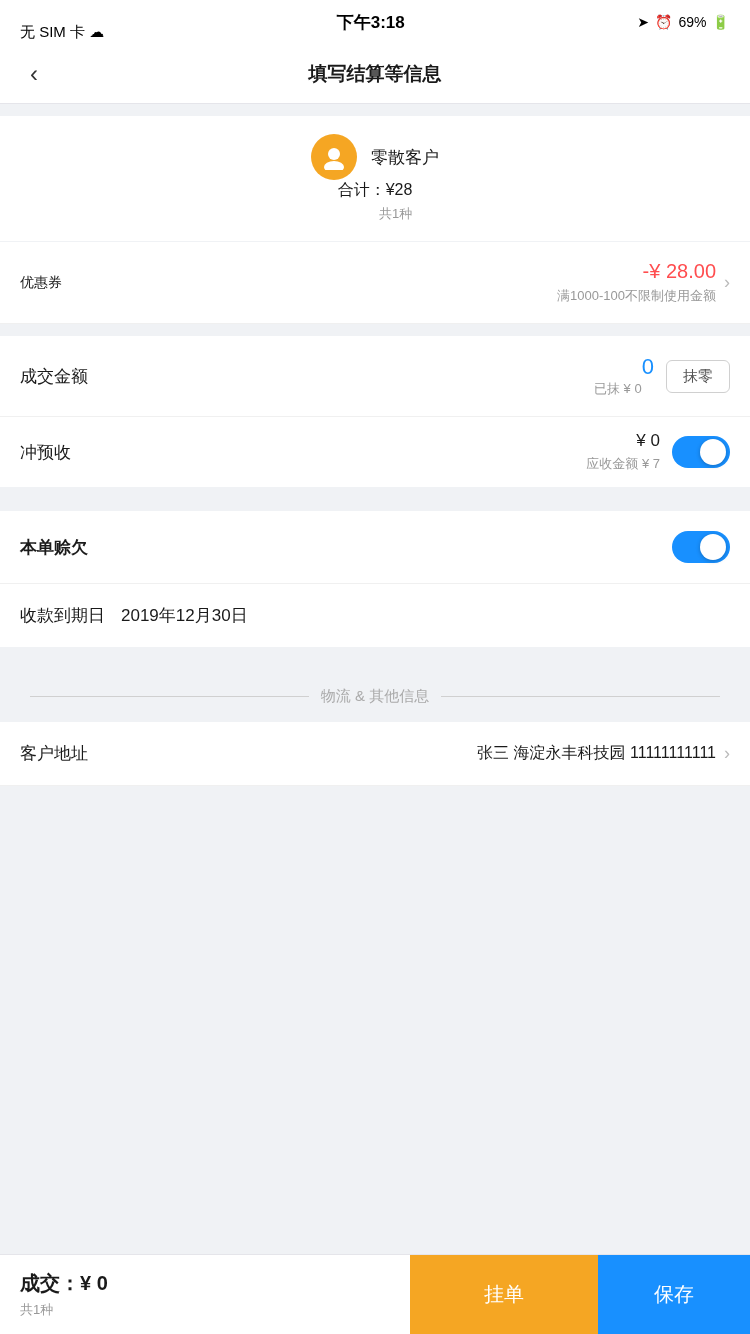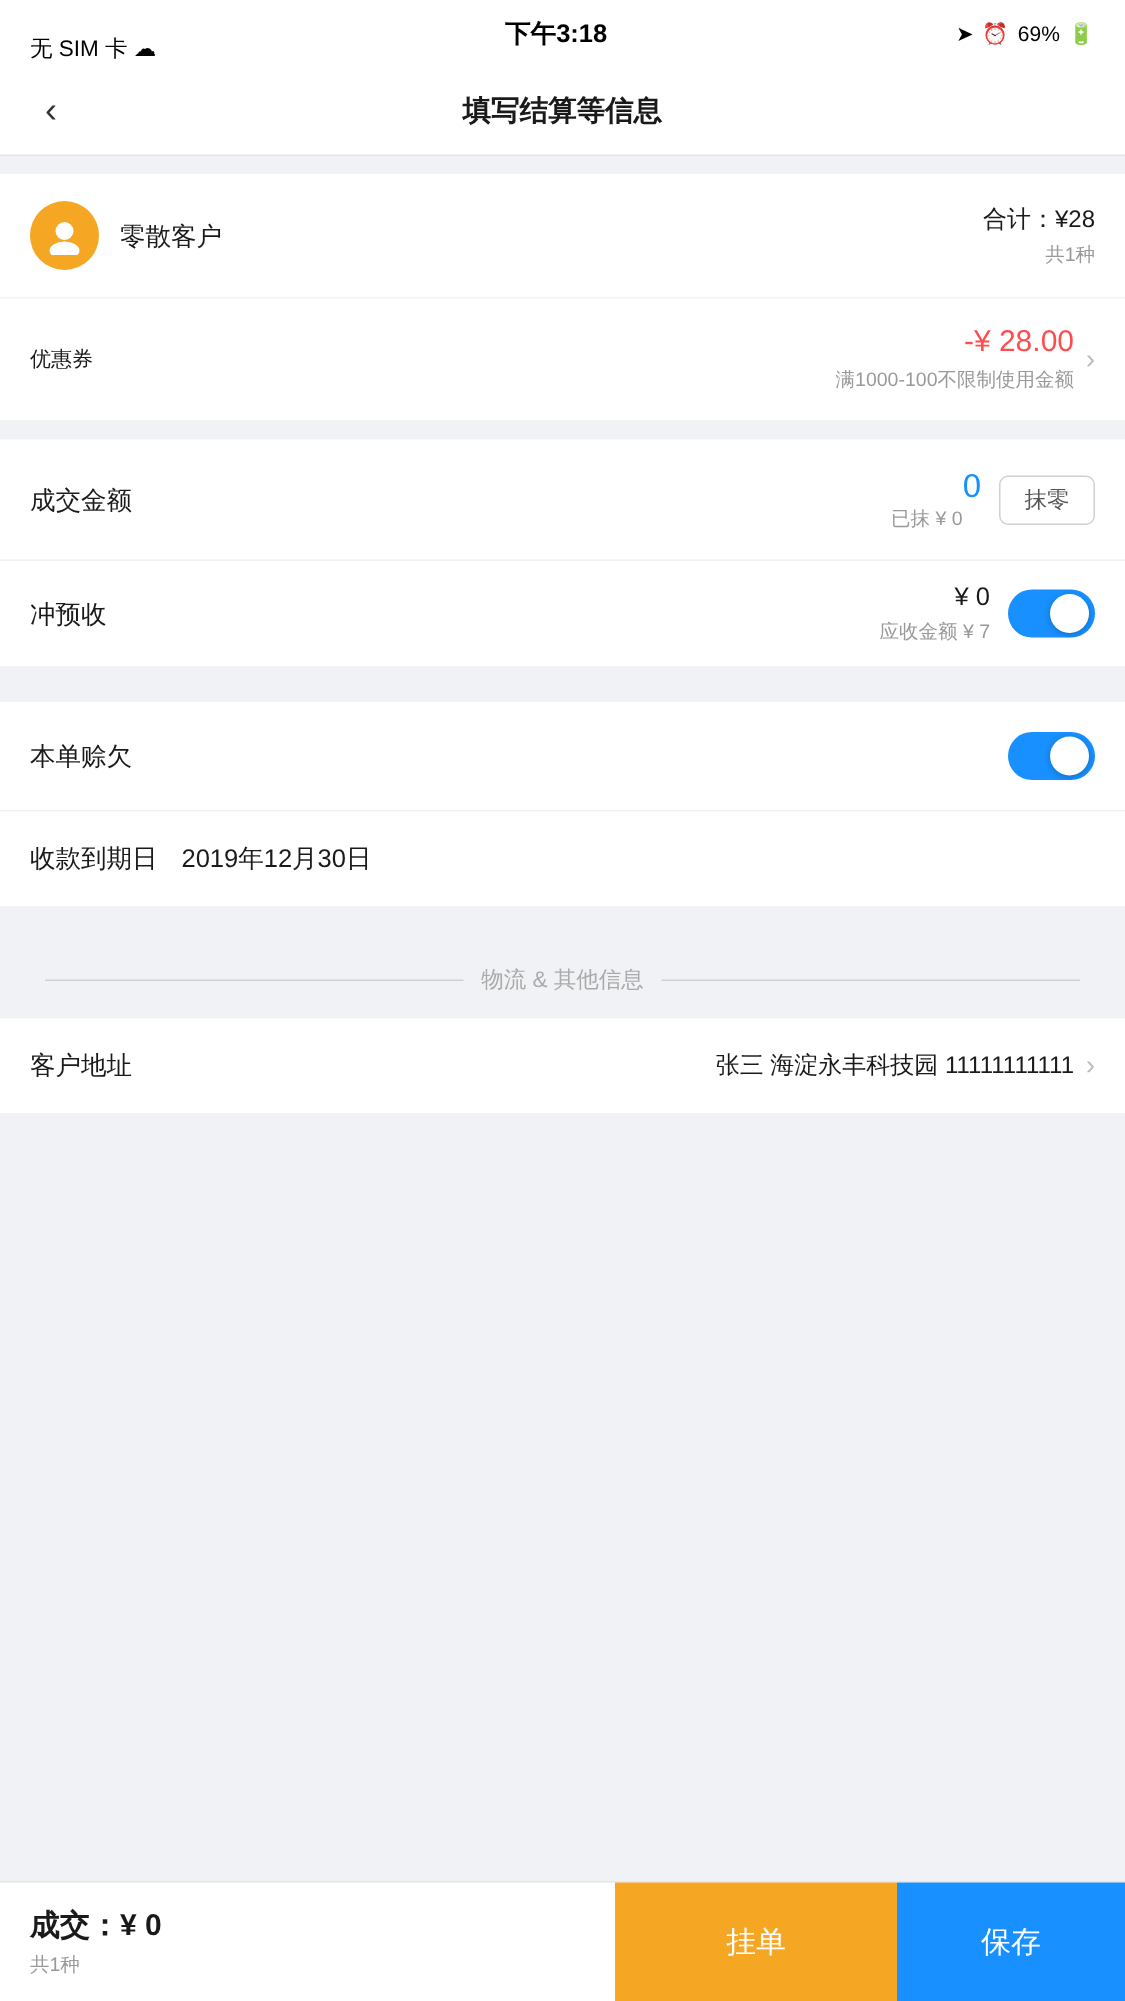--- a/index.html
+++ b/index.html
@@ -54,20 +54,21 @@
     }
 
     
     .customer-card {
       background: #fff;
       margin-top: 12px;
       padding: 18px 20px;
       display: flex;
       align-items: center;
       justify-content: space-between;
+      flex-direction: column;
     }
     .customer-left { display: flex; align-items: center; gap: 14px; }
     .customer-avatar {
       width: 46px; height: 46px;
       border-radius: 50%;
       background: #f5a623;
       display: flex; align-items: center; justify-content: center;
     }
     .customer-name { font-size: 17px; color: #1a1a1a; font-weight: 500; }
     .customer-right { text-align: right; }
@@ -166,20 +167,21 @@
     .debt-section {
       background: #fff;
       margin-top: 12px;
     }
     .debt-row {
       padding: 20px 20px;
       display: flex;
       align-items: center;
       justify-content: space-between;
       border-bottom: 1px solid #f0f0f0;
+      font-weight: bold;
     }
     .debt-label { font-size: 17px; color: #1a1a1a; }
 
     
     .due-date-row {
       padding: 20px 20px;
       background: #fff;
       display: flex;
       align-items: center;
       gap: 16px;

